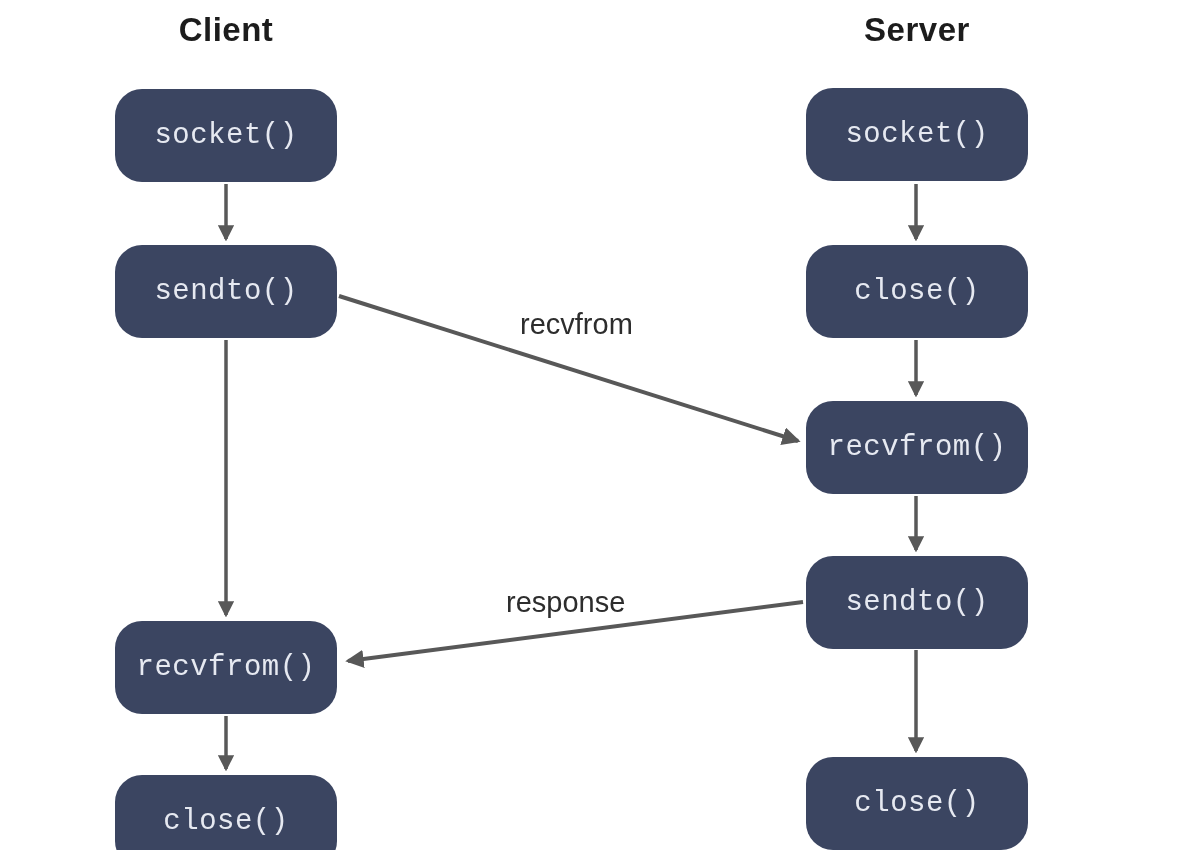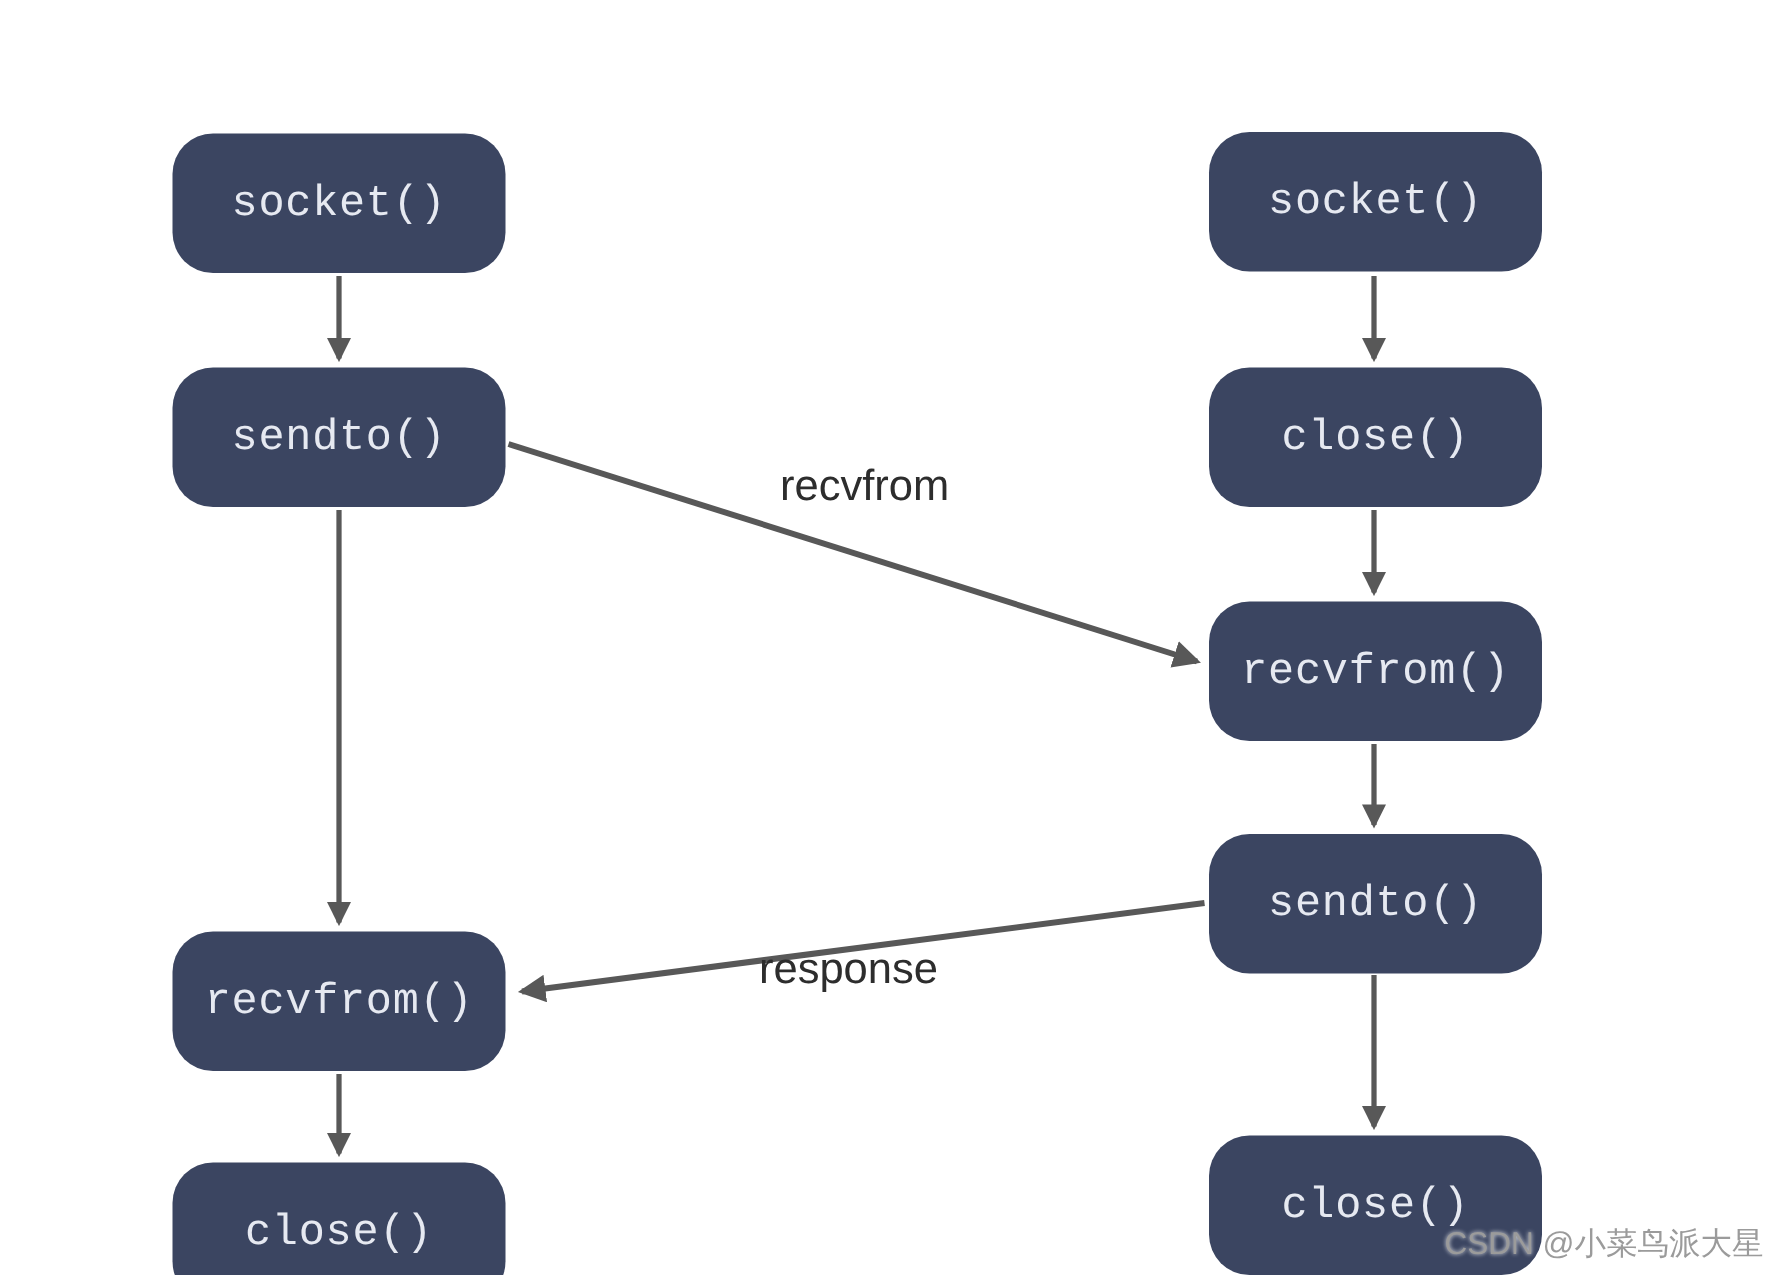--- a/index.html
+++ b/index.html
@@ -65,37 +65,39 @@
   #arrowhead path{
     fill:var(--arrow,#585858);
   }
   .edge-label{
     position:absolute;
     font-size:29px;
     color:var(--edge-label,#2d2d2d);
     white-space:nowrap;
   }
   .edge-label.request{ left:520px; top:308px; }
-  .edge-label.response{ left:506px; top:586px;margin-top:44px; }
+  .edge-label.response{ left:506px; top:586px; }
   .watermark{
     position:absolute;
     left:963px;
     top:815px;
     font-size:21px;
     color:var(--watermark,#9b9b9b);
     white-space:nowrap;
     text-shadow:0 0 3px rgba(255,255,255,0.85);
     z-index:5;
   }
 </style>
 </head>
 <body>
 
 <div class="canvas">
 
+  <div class="col-title client">Client</div>
+  <div class="col-title server">Server</div>
 
   <svg class="arrows" viewBox="0 0 1177 850">
     <defs>
       <marker id="arrowhead" viewBox="0 0 10 10" refX="8.5" refY="5" markerWidth="4.6" markerHeight="4.6" orient="auto-start-reverse">
         <path d="M0,0 L10,5 L0,10 z"></path>
       </marker>
     </defs>
 
     <line x1="226" y1="184" x2="226" y2="239" stroke-width="3.5" marker-end="url(#arrowhead)"></line>
     <line x1="226" y1="340" x2="226" y2="615" stroke-width="3.5" marker-end="url(#arrowhead)"></line>
@@ -135,15 +137,14 @@
   <div class="node" style="left:806px;top:556px;">
     <span class="node-label">sendto()</span>
   </div>
   <div class="node" style="left:806px;top:757px;">
     <span class="node-label">close()</span>
   </div>
 
   <div class="edge-label request">recvfrom</div>
   <div class="edge-label response">response</div>
 
-  <div class="watermark">CSDN @小菜鸟派大星</div>
 
 </div>
 
 </body></html>

